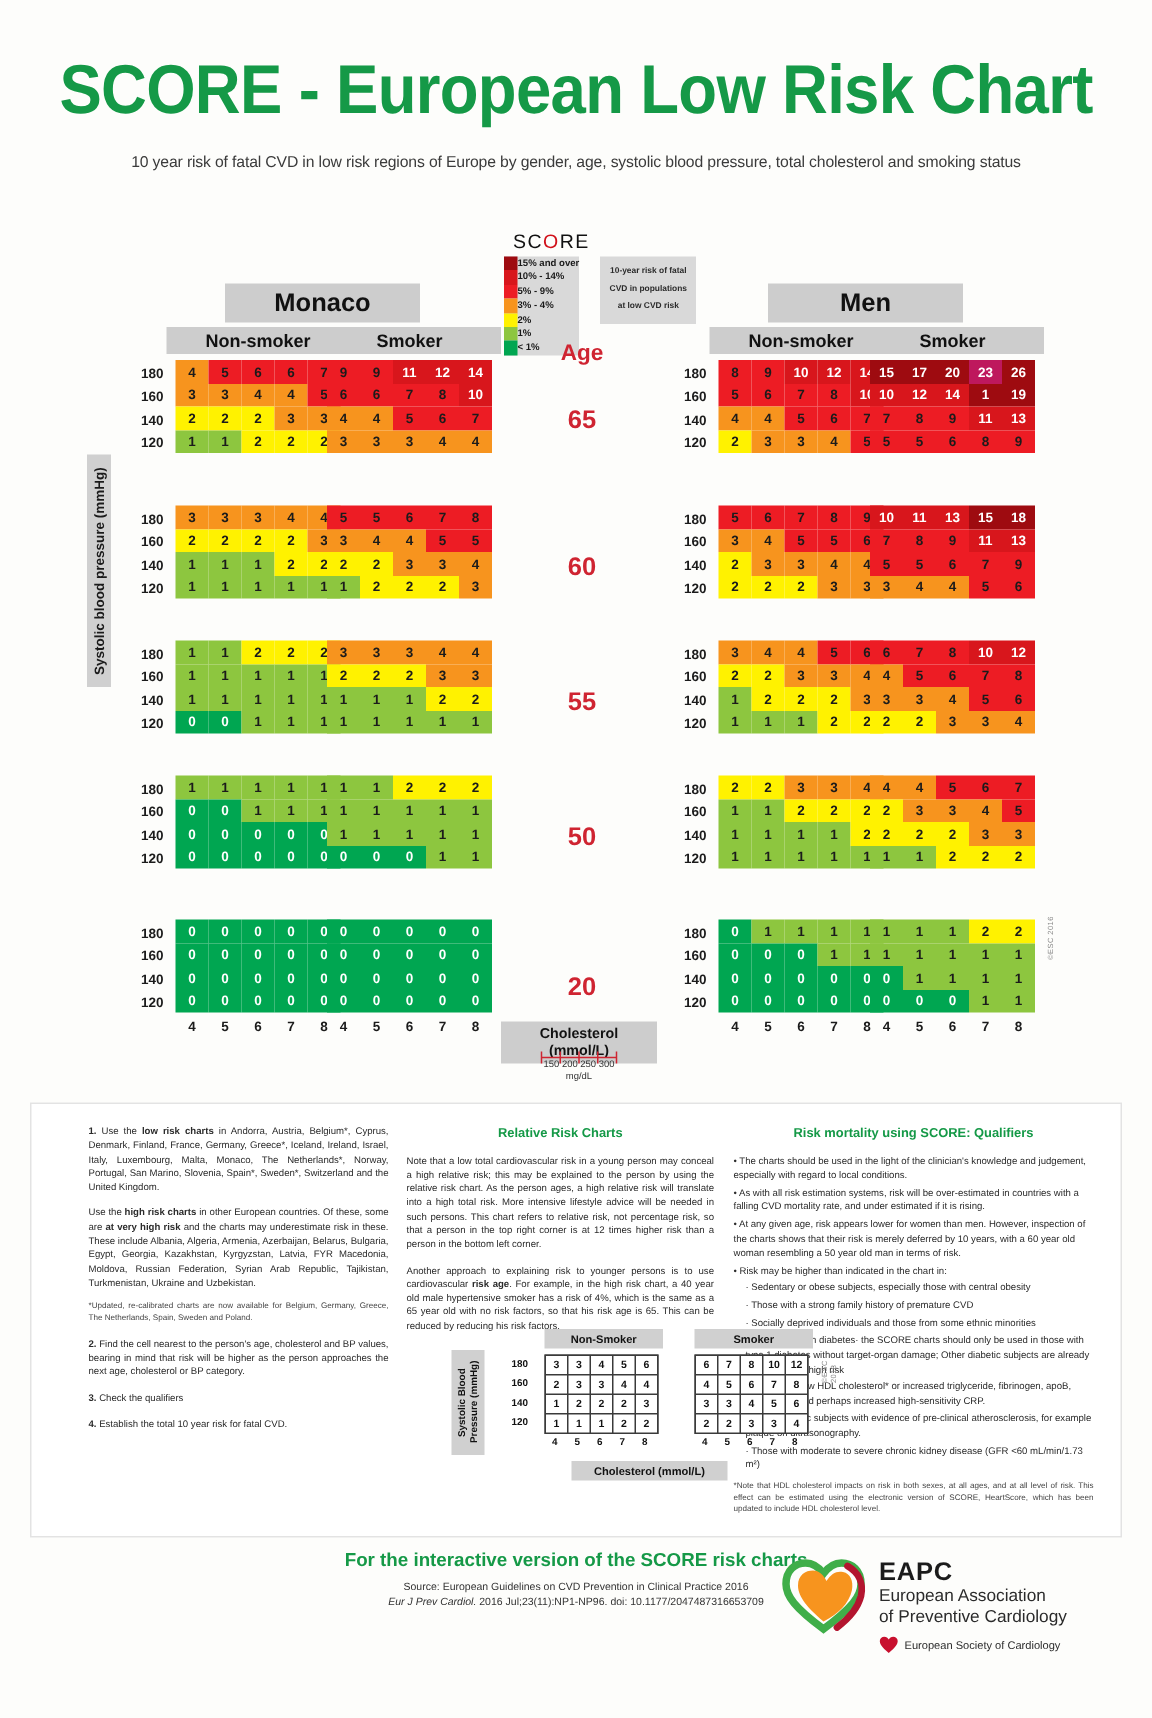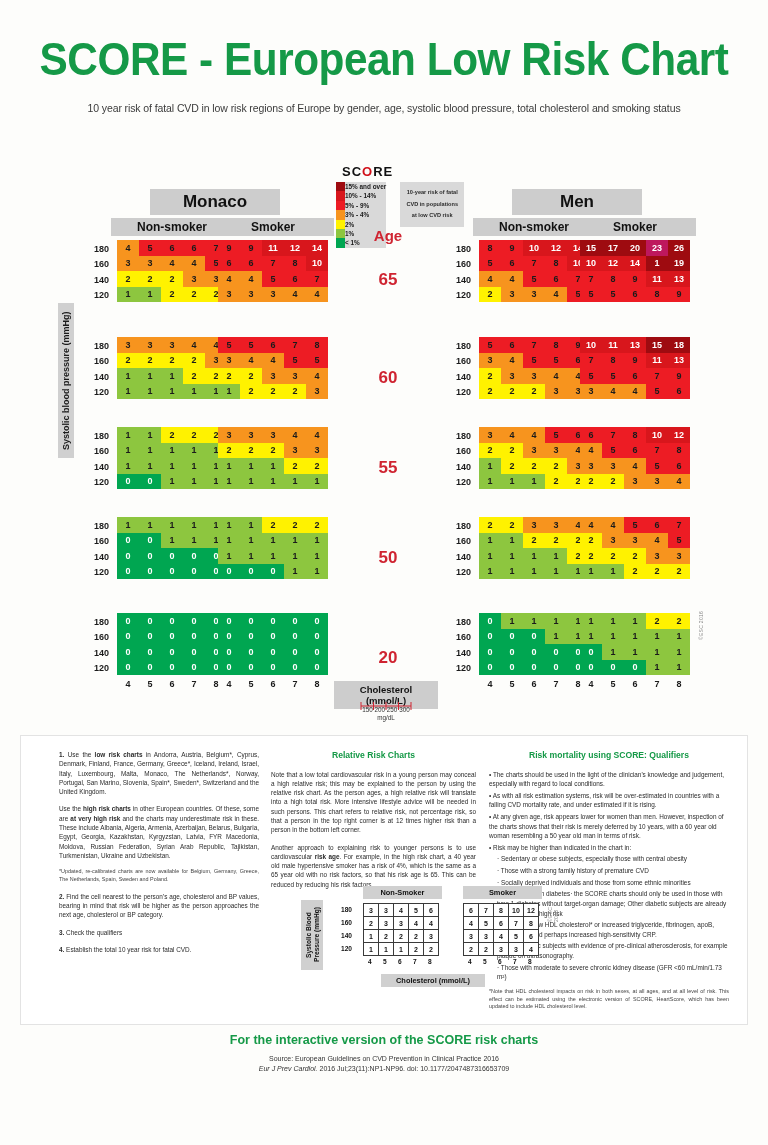--- a/index.html
+++ b/index.html
@@ -28,22 +28,22 @@
     text-align:center;
     font-size:10.5px;
     color:#3b3b3b;
     margin-top:20px;
     letter-spacing:-0.1px;
   }
 
   
   .legend-wrap { position:absolute; left:336px; top:152px; width:160px; }
   .legend-title {
-    font-size:13px; font-weight:bold; letter-spacing:1px; color:#111;
-    margin:12px 0 3px 6px;
+    font-size:13px; font-weight:normal; letter-spacing:1px; color:#111;
+    margin:1px 0 3px 6px;
   }
   .legend-title .o { color:#d1111a; }
   .legend-body { display:flex; gap:8px; align-items:flex-start; }
   .legend-bar { display:flex; flex-direction:column; width:9px; }
   .legend-bar div { height:9.4px; }
   .legend-labels { display:flex; flex-direction:column; }
   .legend-labels span {
     height:9.4px; line-height:9.4px; font-size:6.4px; font-weight:bold;
     color:#1a1a1a; white-space:nowrap;
   }
@@ -829,13 +829,31 @@
 </div>
 
 <div class="footer">
   <div class="visit">
     <div>For the interactive version of the SCORE risk charts</div>
   </div>
   <div class="src">
     <div>Source: European Guidelines on CVD Prevention in Clinical Practice 2016</div>
     <div><i>Eur J Prev Cardiol.</i><span> 2016 Jul;23(11):NP1-NP96. doi: 10.1177/2047487316653709</span></div>
   </div>
+  <div class="eapc">
+    <svg width="58" height="52" viewBox="0 0 58 52">
+      <path d="M29 48 C10 34 4 26 4 18 C4 9 10 4 17 4 C22 4 26 7 29 11 C32 7 36 4 41 4 C48 4 54 9 54 18 C54 26 48 34 29 48 Z" fill="none" stroke="#3fae49" stroke-width="5"></path>
+      <path d="M29 43 C16 32 12 25 12 19 C12 12 17 9 22 9 C26 9 29 12 31 16 C34 11 38 9 42 10 C47 11 49 16 48 22 C46 31 39 38 29 43 Z" fill="#f7941e"></path>
+      <path d="M45 6 C52 10 56 17 54 26 C52 34 46 41 38 47" fill="none" stroke="#b3152f" stroke-width="4.5" stroke-linecap="round"></path>
+    </svg>
+    <div class="eapc-txt">
+      <div class="n">EAPC</div>
+      <div class="f">European Association</div>
+      <div class="f">of Preventive Cardiology</div>
+      <div class="esc-line">
+        <svg width="13" height="13" viewBox="0 0 24 24">
+          <path d="M12 22 C3 15 1 11 1 7.5 C1 4 3.5 2 6.5 2 C9 2 11 3.5 12 5.5 C13 3.5 15 2 17.5 2 C20.5 2 23 4 23 7.5 C23 11 21 15 12 22 Z" fill="#c8102e"></path>
+        </svg>
+        <span>European Society of Cardiology</span>
+      </div>
+    </div>
+  </div>
 </div>
 
 </body></html>

